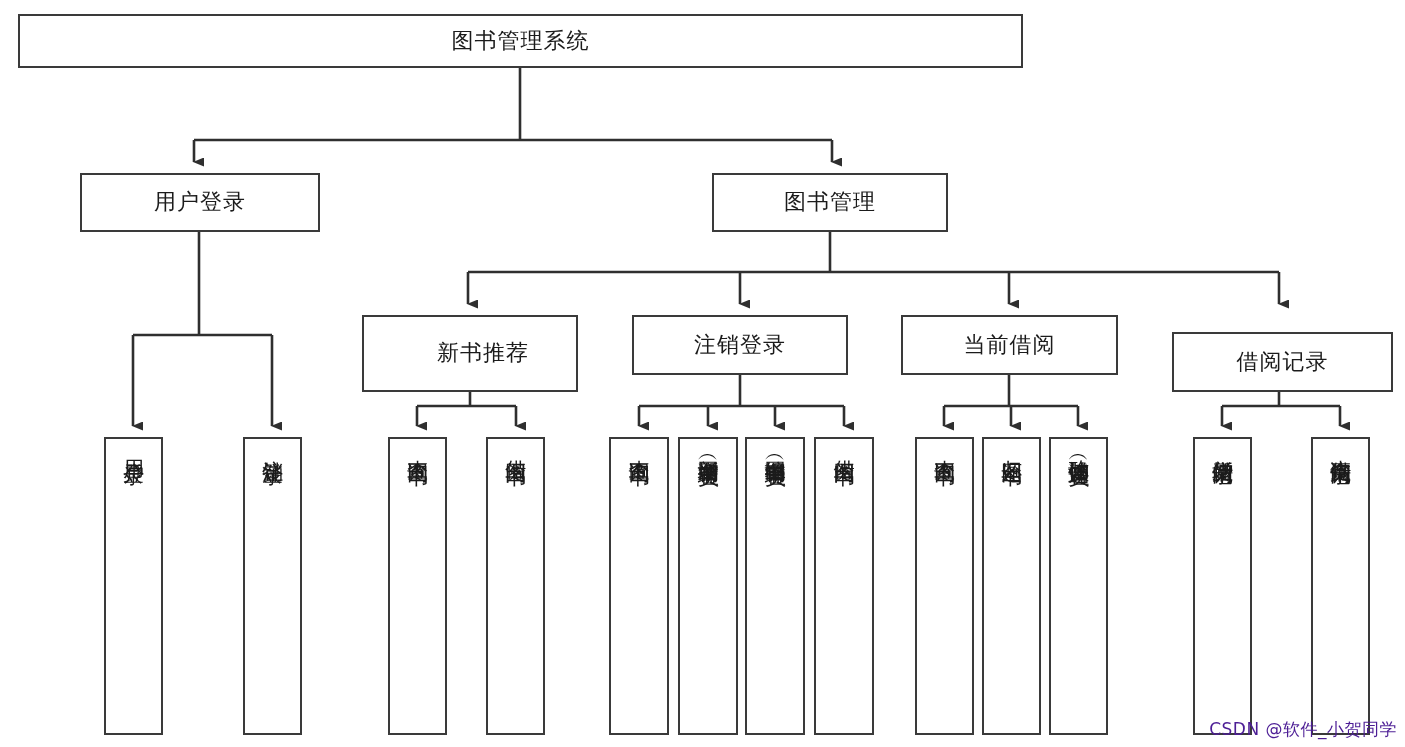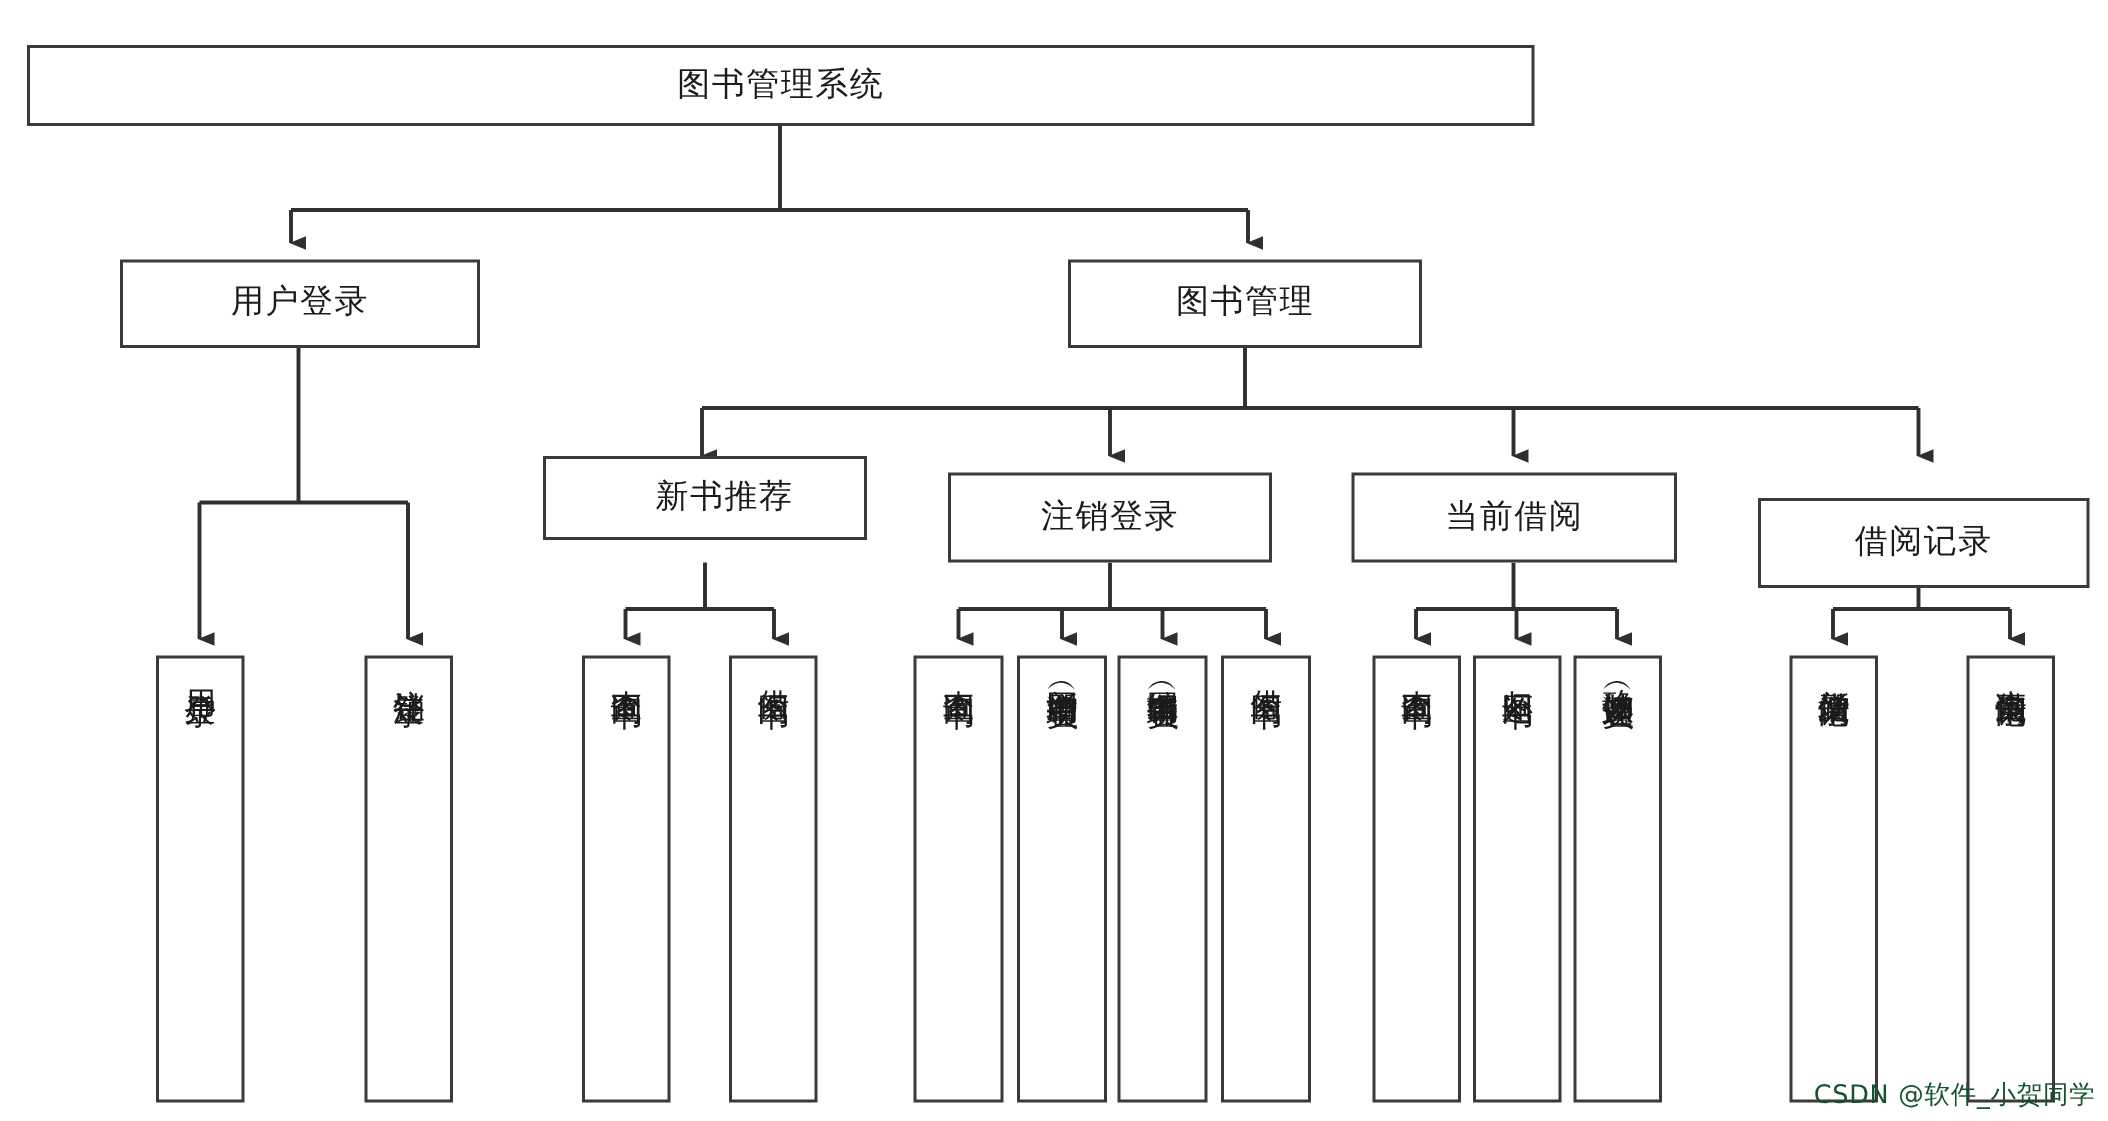--- a/index.html
+++ b/index.html
@@ -58,21 +58,21 @@
     letter-spacing: 1px;
   }
   .node-label {
     white-space: nowrap;
   }
   #watermark {
     position: absolute;
     right: 8px;
     bottom: 6px;
     font-size: 17px;
-    color: #14532d;
+    color: #4c1d95;
     letter-spacing: 0.5px;
     white-space: nowrap;
     pointer-events: none;
     text-align: center;
   }
 </style>
 </head>
 <body>
 
 <div id="diagram-root">
@@ -121,33 +121,33 @@
       <path d="M1078,406 L1078,426" marker-end="url(#arrowhead)"></path>
 
       <path d="M1279,375 L1279,406"></path>
       <path d="M1222,406 L1340,406"></path>
       <path d="M1222,406 L1222,426" marker-end="url(#arrowhead)"></path>
       <path d="M1340,406 L1340,426" marker-end="url(#arrowhead)"></path>
 
     </g>
   </svg>
 
-  <div class="node-box horizontal" style="left:18px; top:30px; width:1005px; height:54px;">
+  <div class="node-box horizontal" style="left:18px; top:14px; width:1005px; height:54px;">
     <span class="node-label">图书管理系统</span>
   </div>
 
   <div class="node-box horizontal" style="left:80px; top:173px; width:240px; height:59px;">
     <span class="node-label">用户登录</span>
   </div>
 
   <div class="node-box horizontal" style="left:712px; top:173px; width:236px; height:59px;align-items:center;">
     <span class="node-label">图书管理</span>
   </div>
 
-  <div class="node-box horizontal" style="left:362px; top:304px; width:216px; height:56px;padding-left:26px;">
+  <div class="node-box horizontal" style="left:362px; top:315px; width:216px; height:77px;padding-left:26px;">
     <span class="node-label">新书推荐</span>
   </div>
 
   <div class="node-box horizontal" style="left:632px; top:315px; width:216px; height:60px;">
     <span class="node-label">注销登录</span>
   </div>
 
   <div class="node-box horizontal" style="left:901px; top:315px; width:217px; height:60px;">
     <span class="node-label">当前借阅</span>
   </div>

